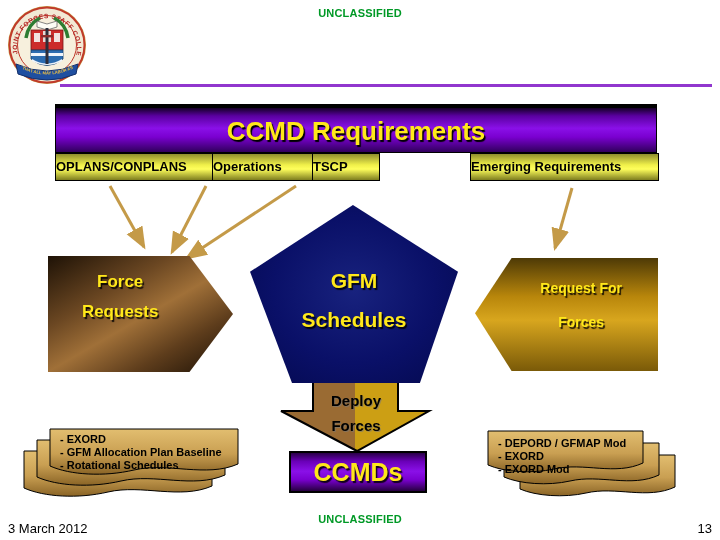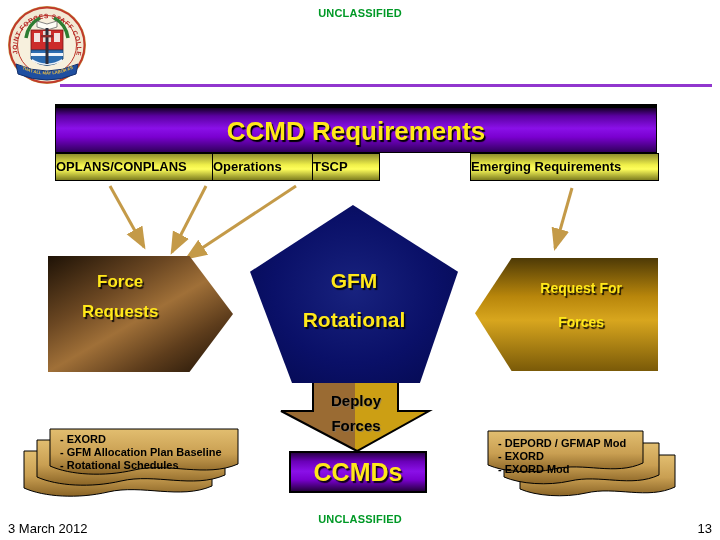--- a/index.html
+++ b/index.html
@@ -110,21 +110,21 @@
   <div class="abs gold-shape" style="left:475px;top:258px;width:183px;height:113px;">
     <div class="shape-text" style="margin:13px 2% 0 18%;font-size:14px;line-height:34px;">
       <div>Request For</div>
       <div>Forces</div>
     </div>
   </div>
 
   <div class="abs pentagon" style="left:250px;top:205px;width:208px;height:178px;">
     <div class="shape-text" style="margin-top:56px;font-size:21px;line-height:39px;">
       <div>GFM</div>
-      <div>Rotational</div>
+      <div>Schedules</div>
     </div>
   </div>
 
   <div class="abs" style="left:300px;top:388px;width:112px;text-align:center;font-size:15px;
        font-weight:bold;color:#000;line-height:25px;text-shadow:1px 1px 0 rgba(120,120,120,0.6);">
     <div>Deploy</div>
     <div>Forces</div>
   </div>
 
   <div class="abs ccmds-box" style="left:289px;top:451px;width:134px;height:38px;">

